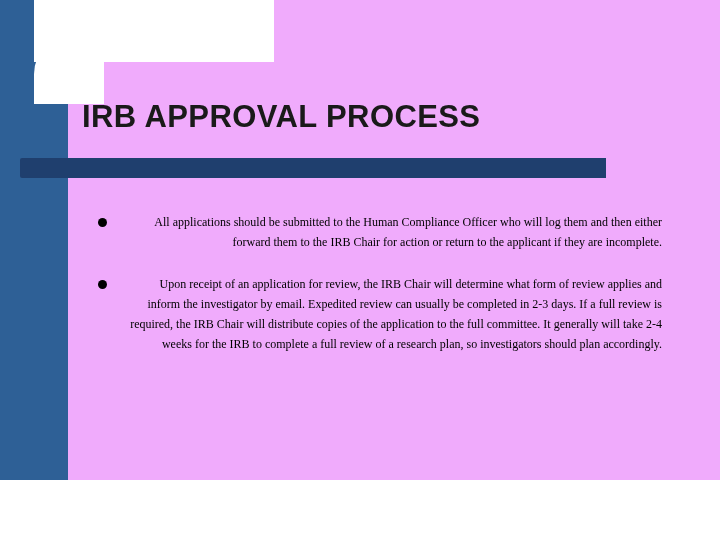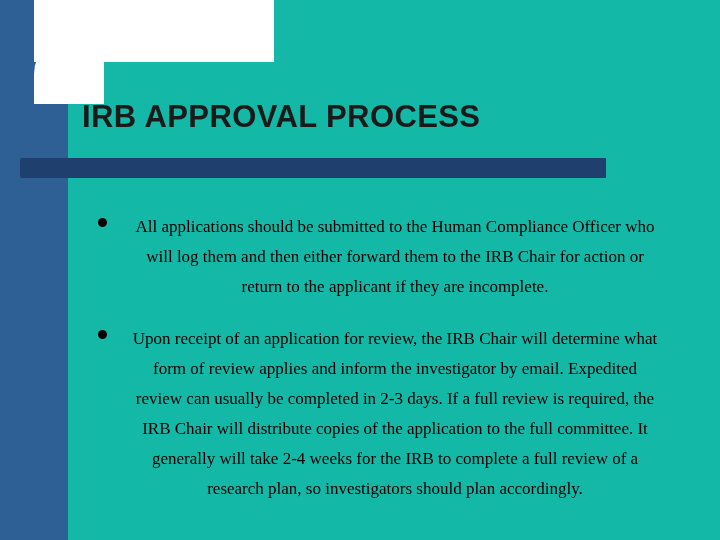--- a/index.html
+++ b/index.html
@@ -9,22 +9,22 @@
   body {
     width: 720px;
     height: 540px;
     background: #ffffff;
     font-family: "Liberation Serif", serif;
     overflow: hidden;
   }
   .slide {
     position: relative;
     width: 720px;
-    height: 540px;
-    background: #14b8a6;
+    height: 480px;
+    background: #f0abfc;
     overflow: hidden;
   }
   
   .left-band {
     position: absolute;
     left: 0;
     top: 0;
     width: 68px;
     height: 540px;
     background: #2e6096;
@@ -88,24 +88,24 @@
     top: 6px;
     width: 9px;
     height: 9px;
     background: #000000;
     border-radius: 50%;
   }
   .bullet-text {
     display: block;
     margin-left: 30px;
     font-family: "Liberation Serif", serif;
-    font-size: 17px;
-    line-height: 30px;
+    font-size: 12px;
+    line-height: 20px;
     color: #000000;
-    text-align: center;
+    text-align: right;
   }
 </style>
 </head>
 <body>
 
 <div class="slide">
 
   <div class="left-band"></div>
   <div class="band-notch"></div>
   <div class="band-notch-round"></div>

